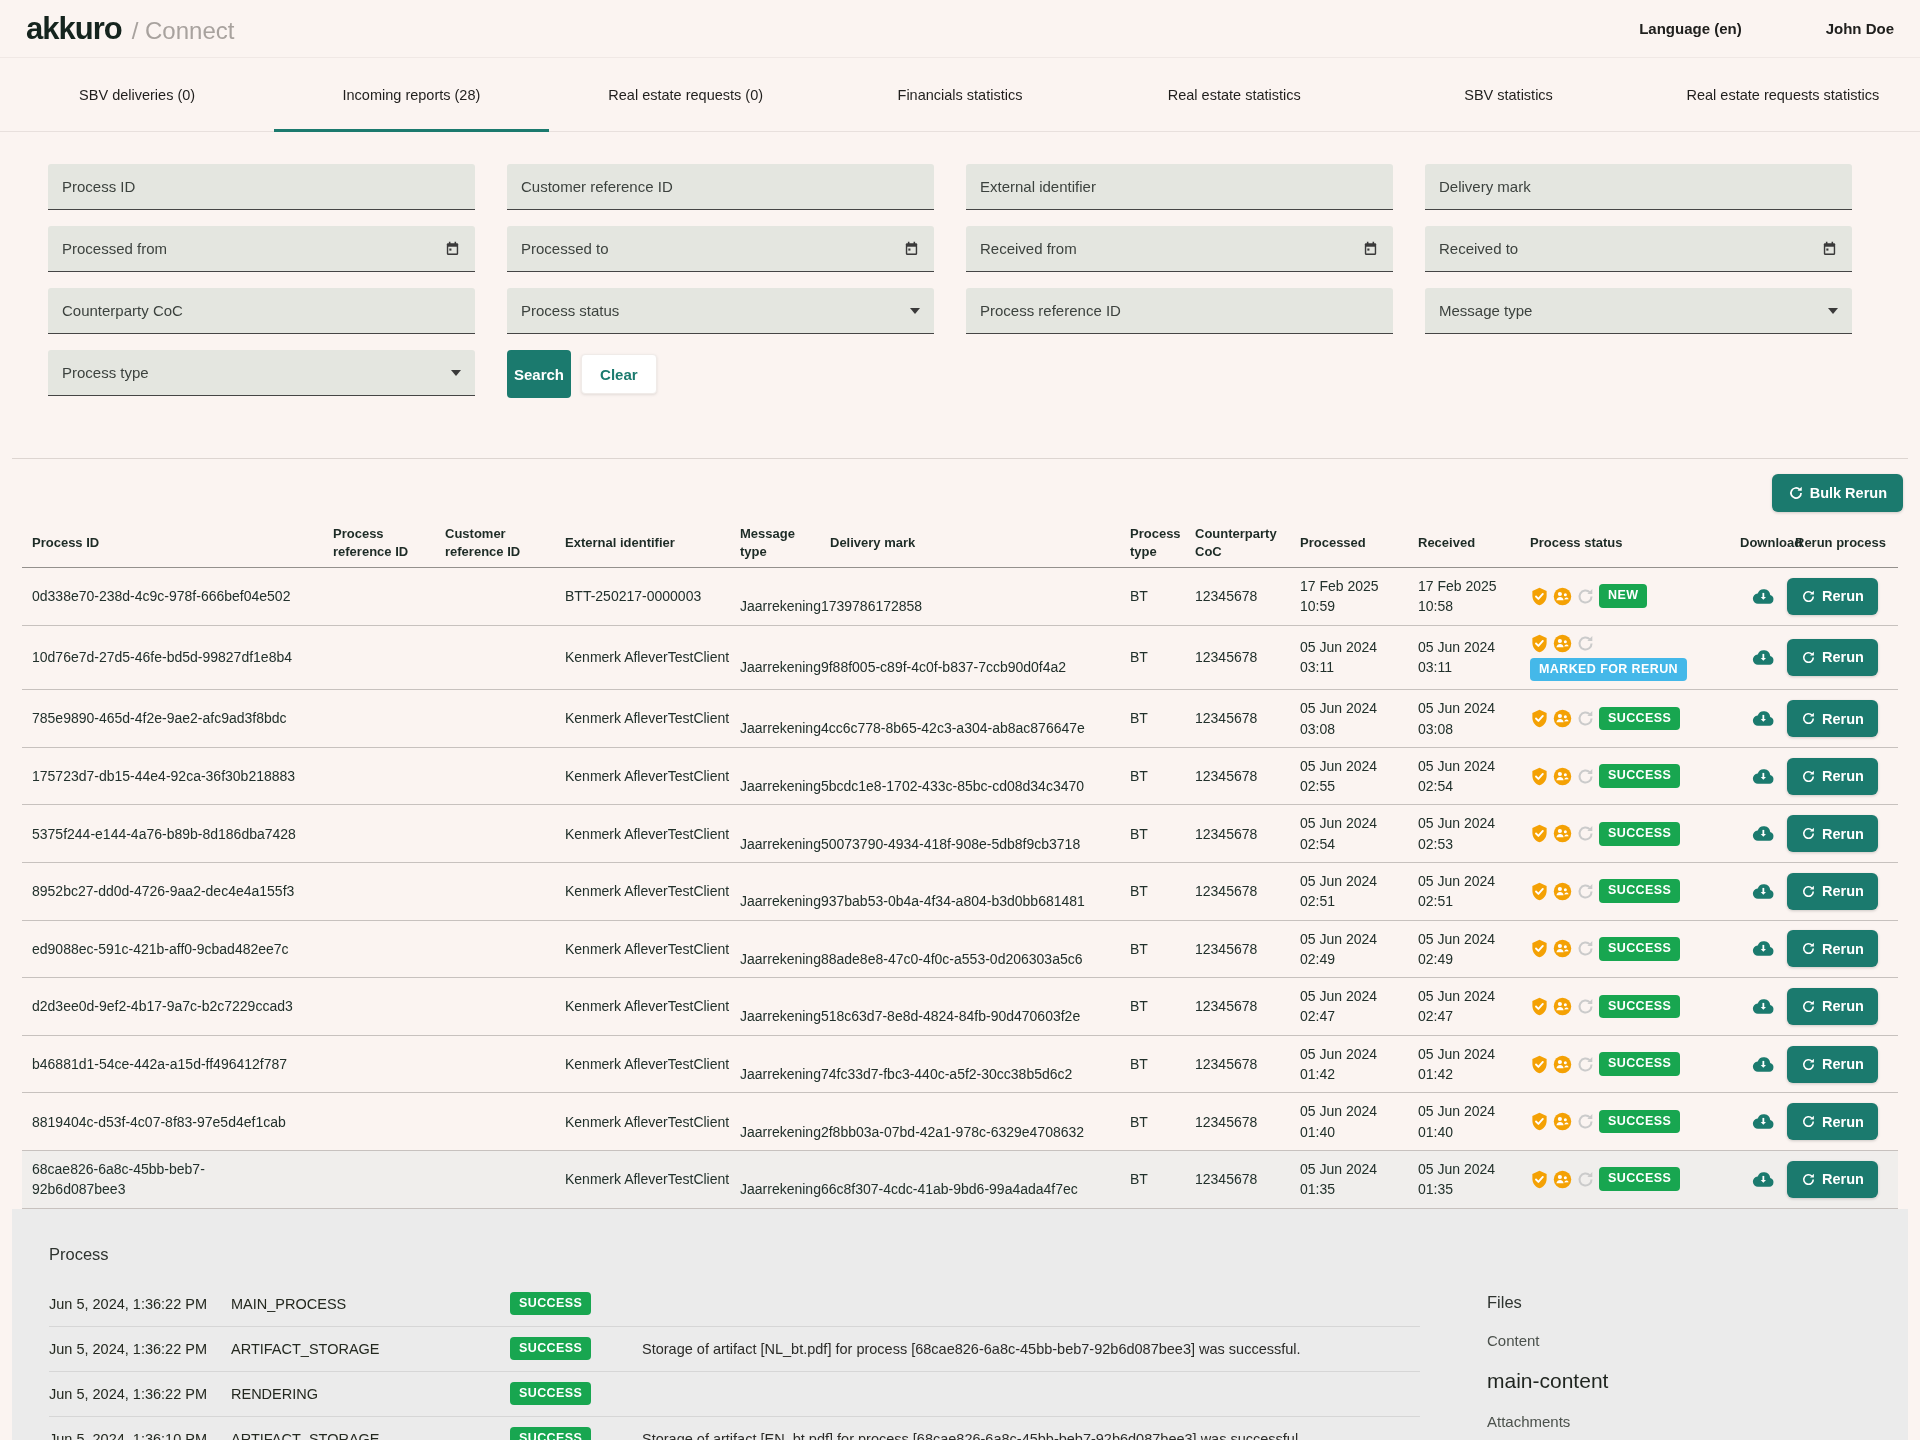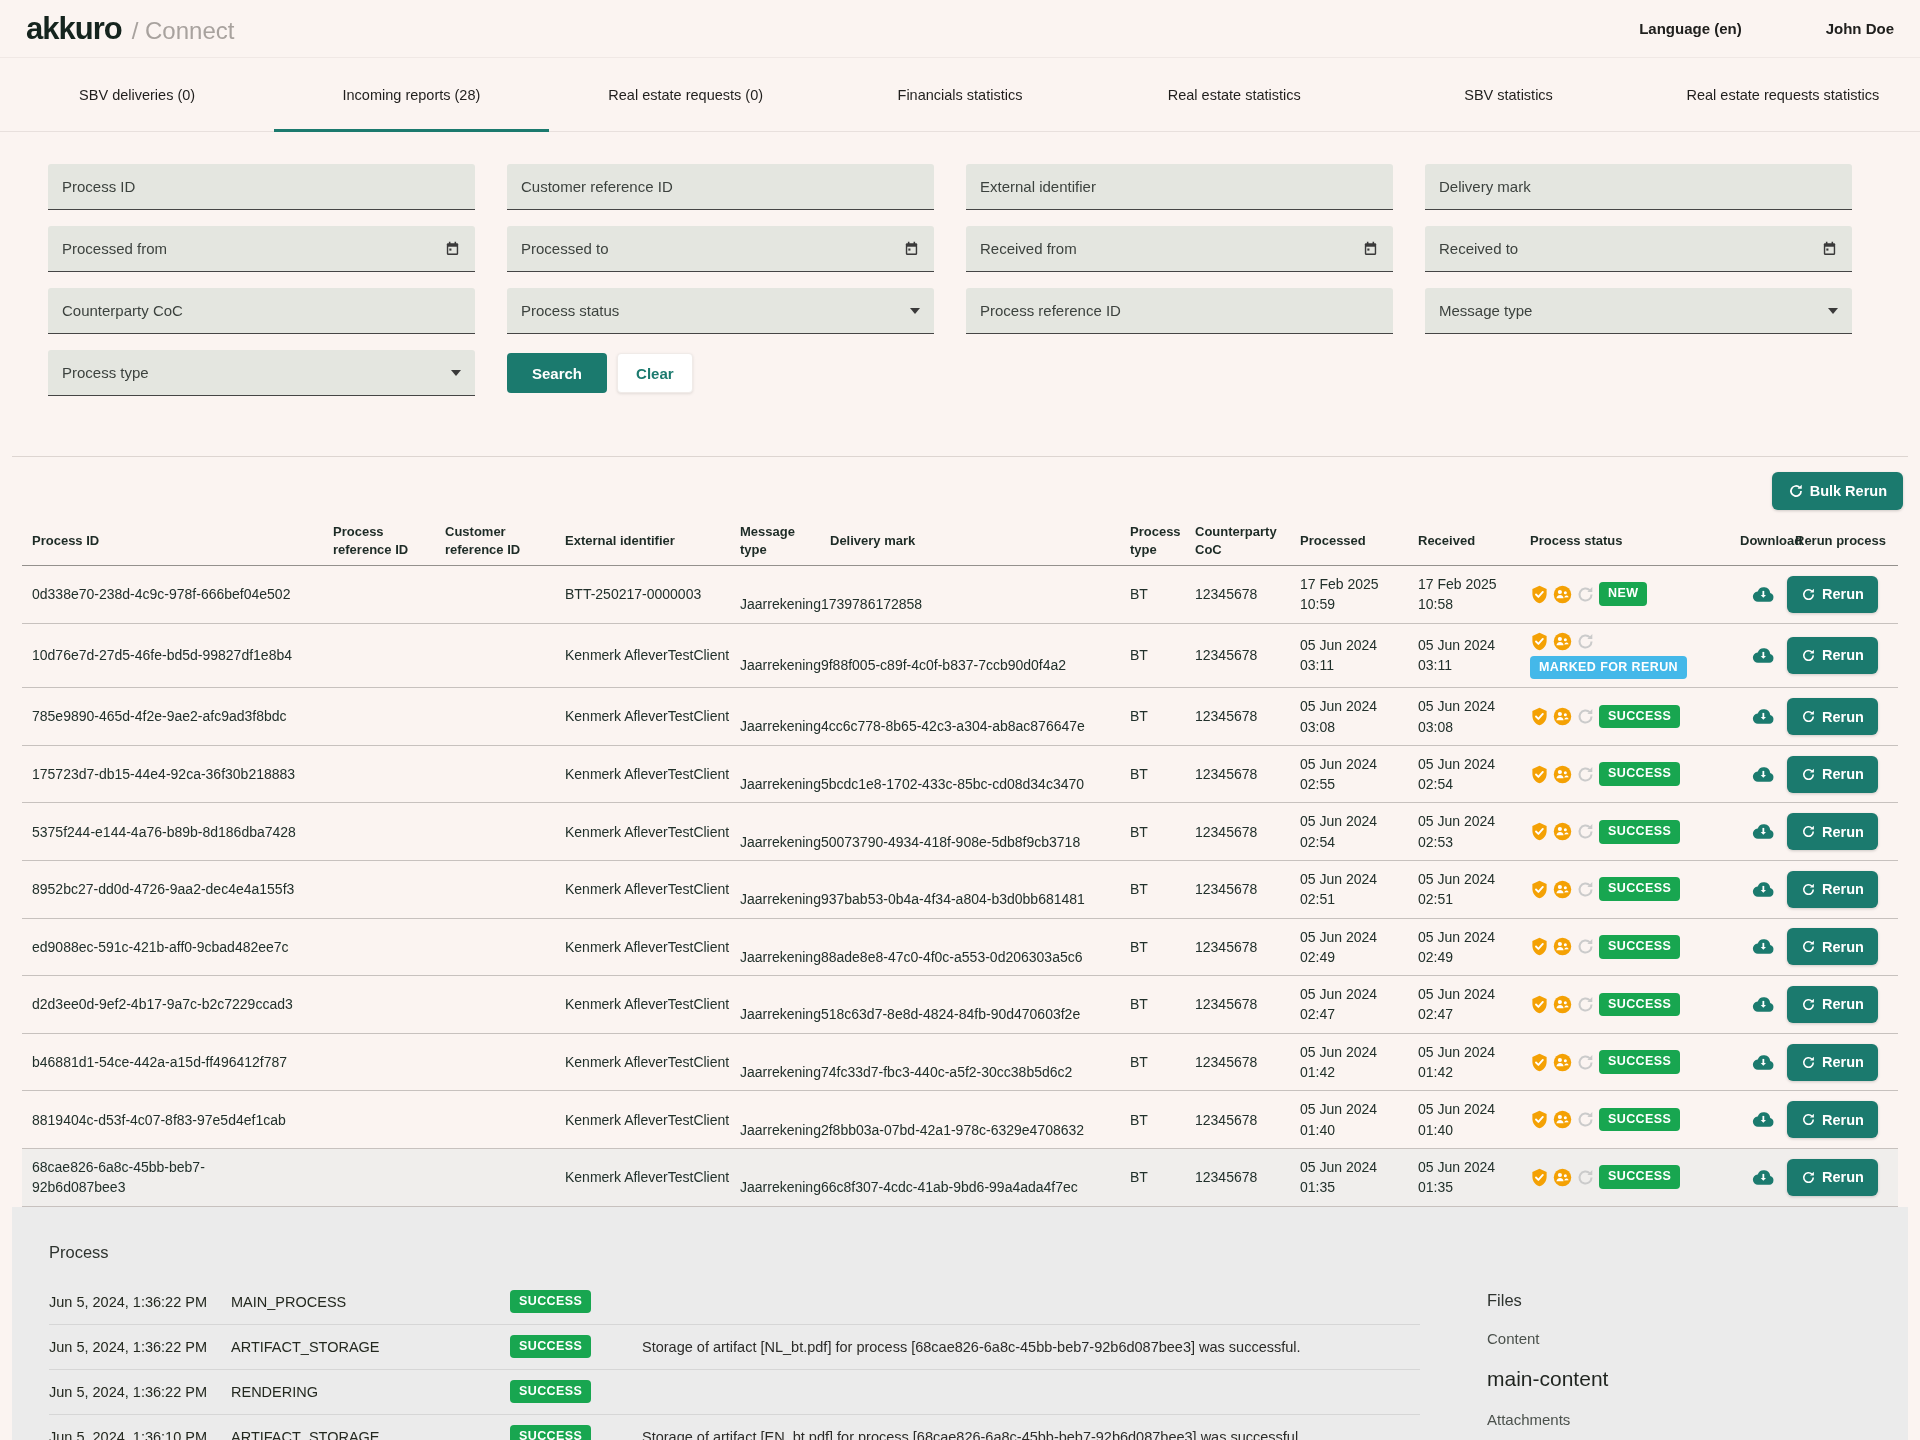--- a/index.html
+++ b/index.html
@@ -32,21 +32,21 @@
   .flabel{ font-size:15px; color:#3c423e; flex:1;}
   .field .icon-cal,.field .icon-caret{ display:none;}
   .field[data-type="date"]{cursor:pointer;}
   .field[data-type="date"] .icon-cal{ display:block; line-height:0;}
   .field[data-type="select"]{cursor:pointer;}
   .field[data-type="select"] .icon-caret{ display:block; width:0; height:0;
     border-left:5.5px solid transparent; border-right:5.5px solid transparent;
     border-top:6.5px solid #3a3a3a;}
   .actions{ grid-column:2/3; grid-row:4; display:flex; align-items:center; gap:10px;}
   .btn-search{ background:#1b7a6e; color:#fff; border:none; border-radius:4px;
-    font-family:inherit; font-size:15px; font-weight:700; padding:0 25px; height:40px; cursor:pointer;}
+    font-family:inherit; font-size:15px; font-weight:700; padding:0 7px; height:48px; cursor:pointer;}
   .btn-clear{ background:#fff; color:#1b7a6e; border:1px solid #f0ebe8; border-radius:4px;
     box-shadow:0 1px 3px rgba(0,0,0,.10); font-family:inherit; font-size:15px; font-weight:700;
     padding:0 18px; height:40px; cursor:pointer;}
   .divider{ border-top:1px solid #ddd5d1; margin:60px 12px 0;}
   
   .bulk-row{ display:flex; justify-content:flex-end; margin:15px 17px 0 0;}
   .btn-teal{ background:#1b7a6e; color:#fff; border:none; border-radius:6px;
     display:inline-flex; align-items:center; gap:6px; font-family:inherit;
     font-size:14.5px; font-weight:700; cursor:pointer; box-shadow:0 1px 3px rgba(0,0,0,.18);}
   .btn-bulk{ height:38px; padding:0 16px;}

